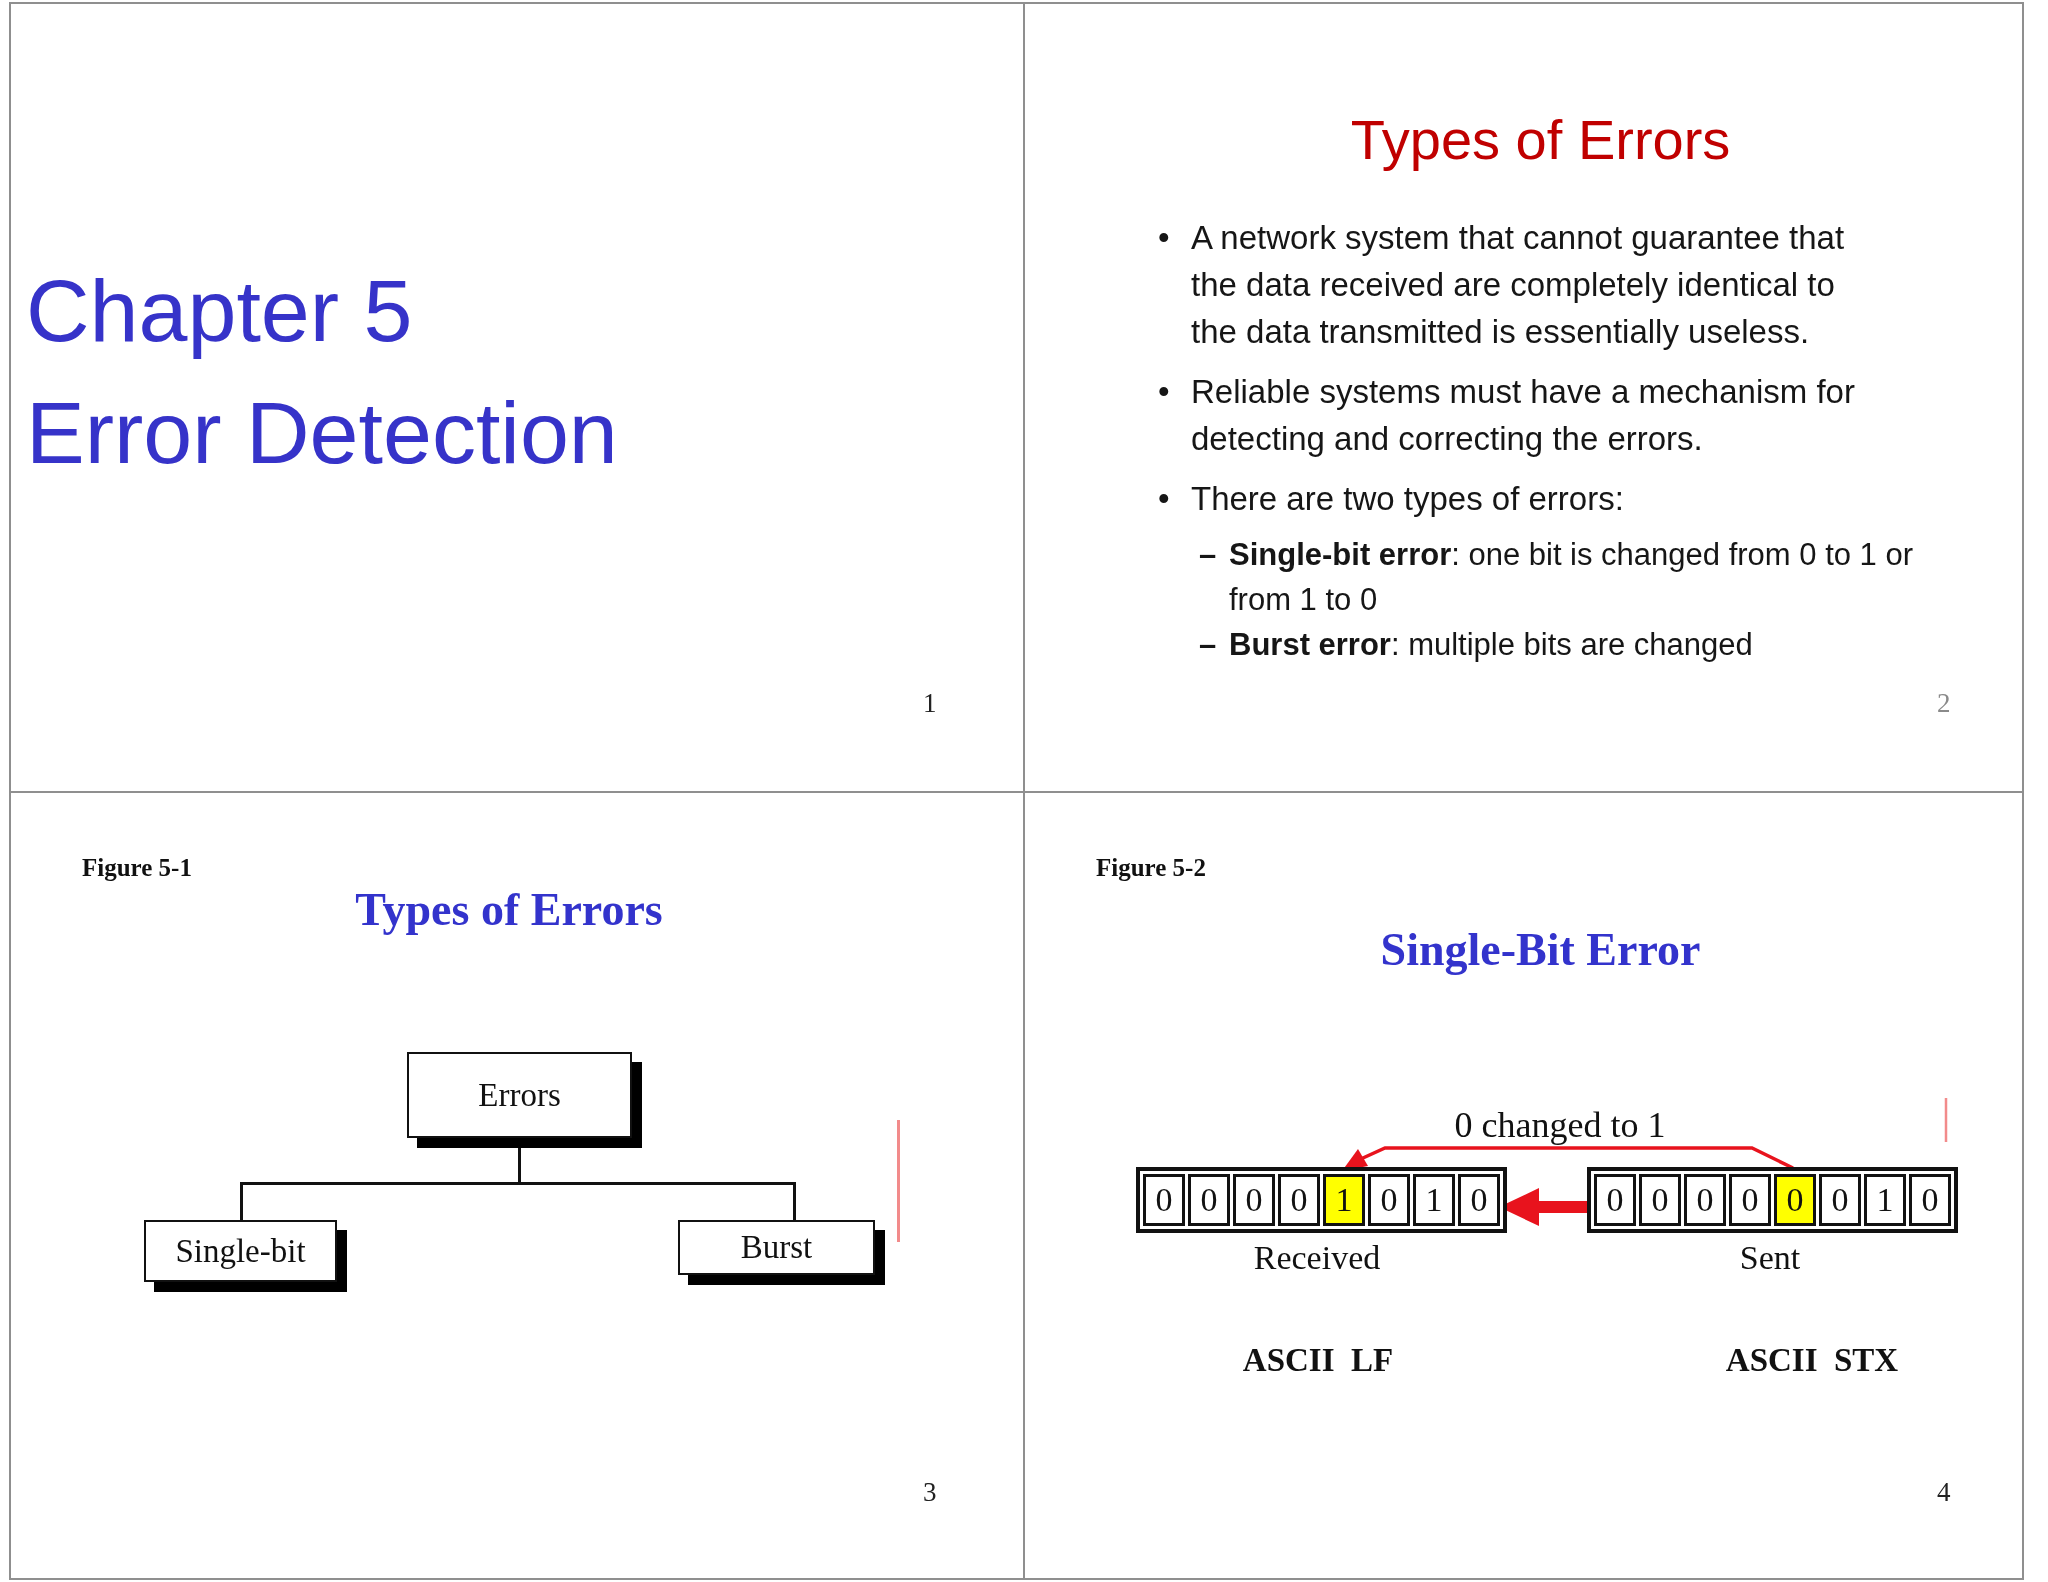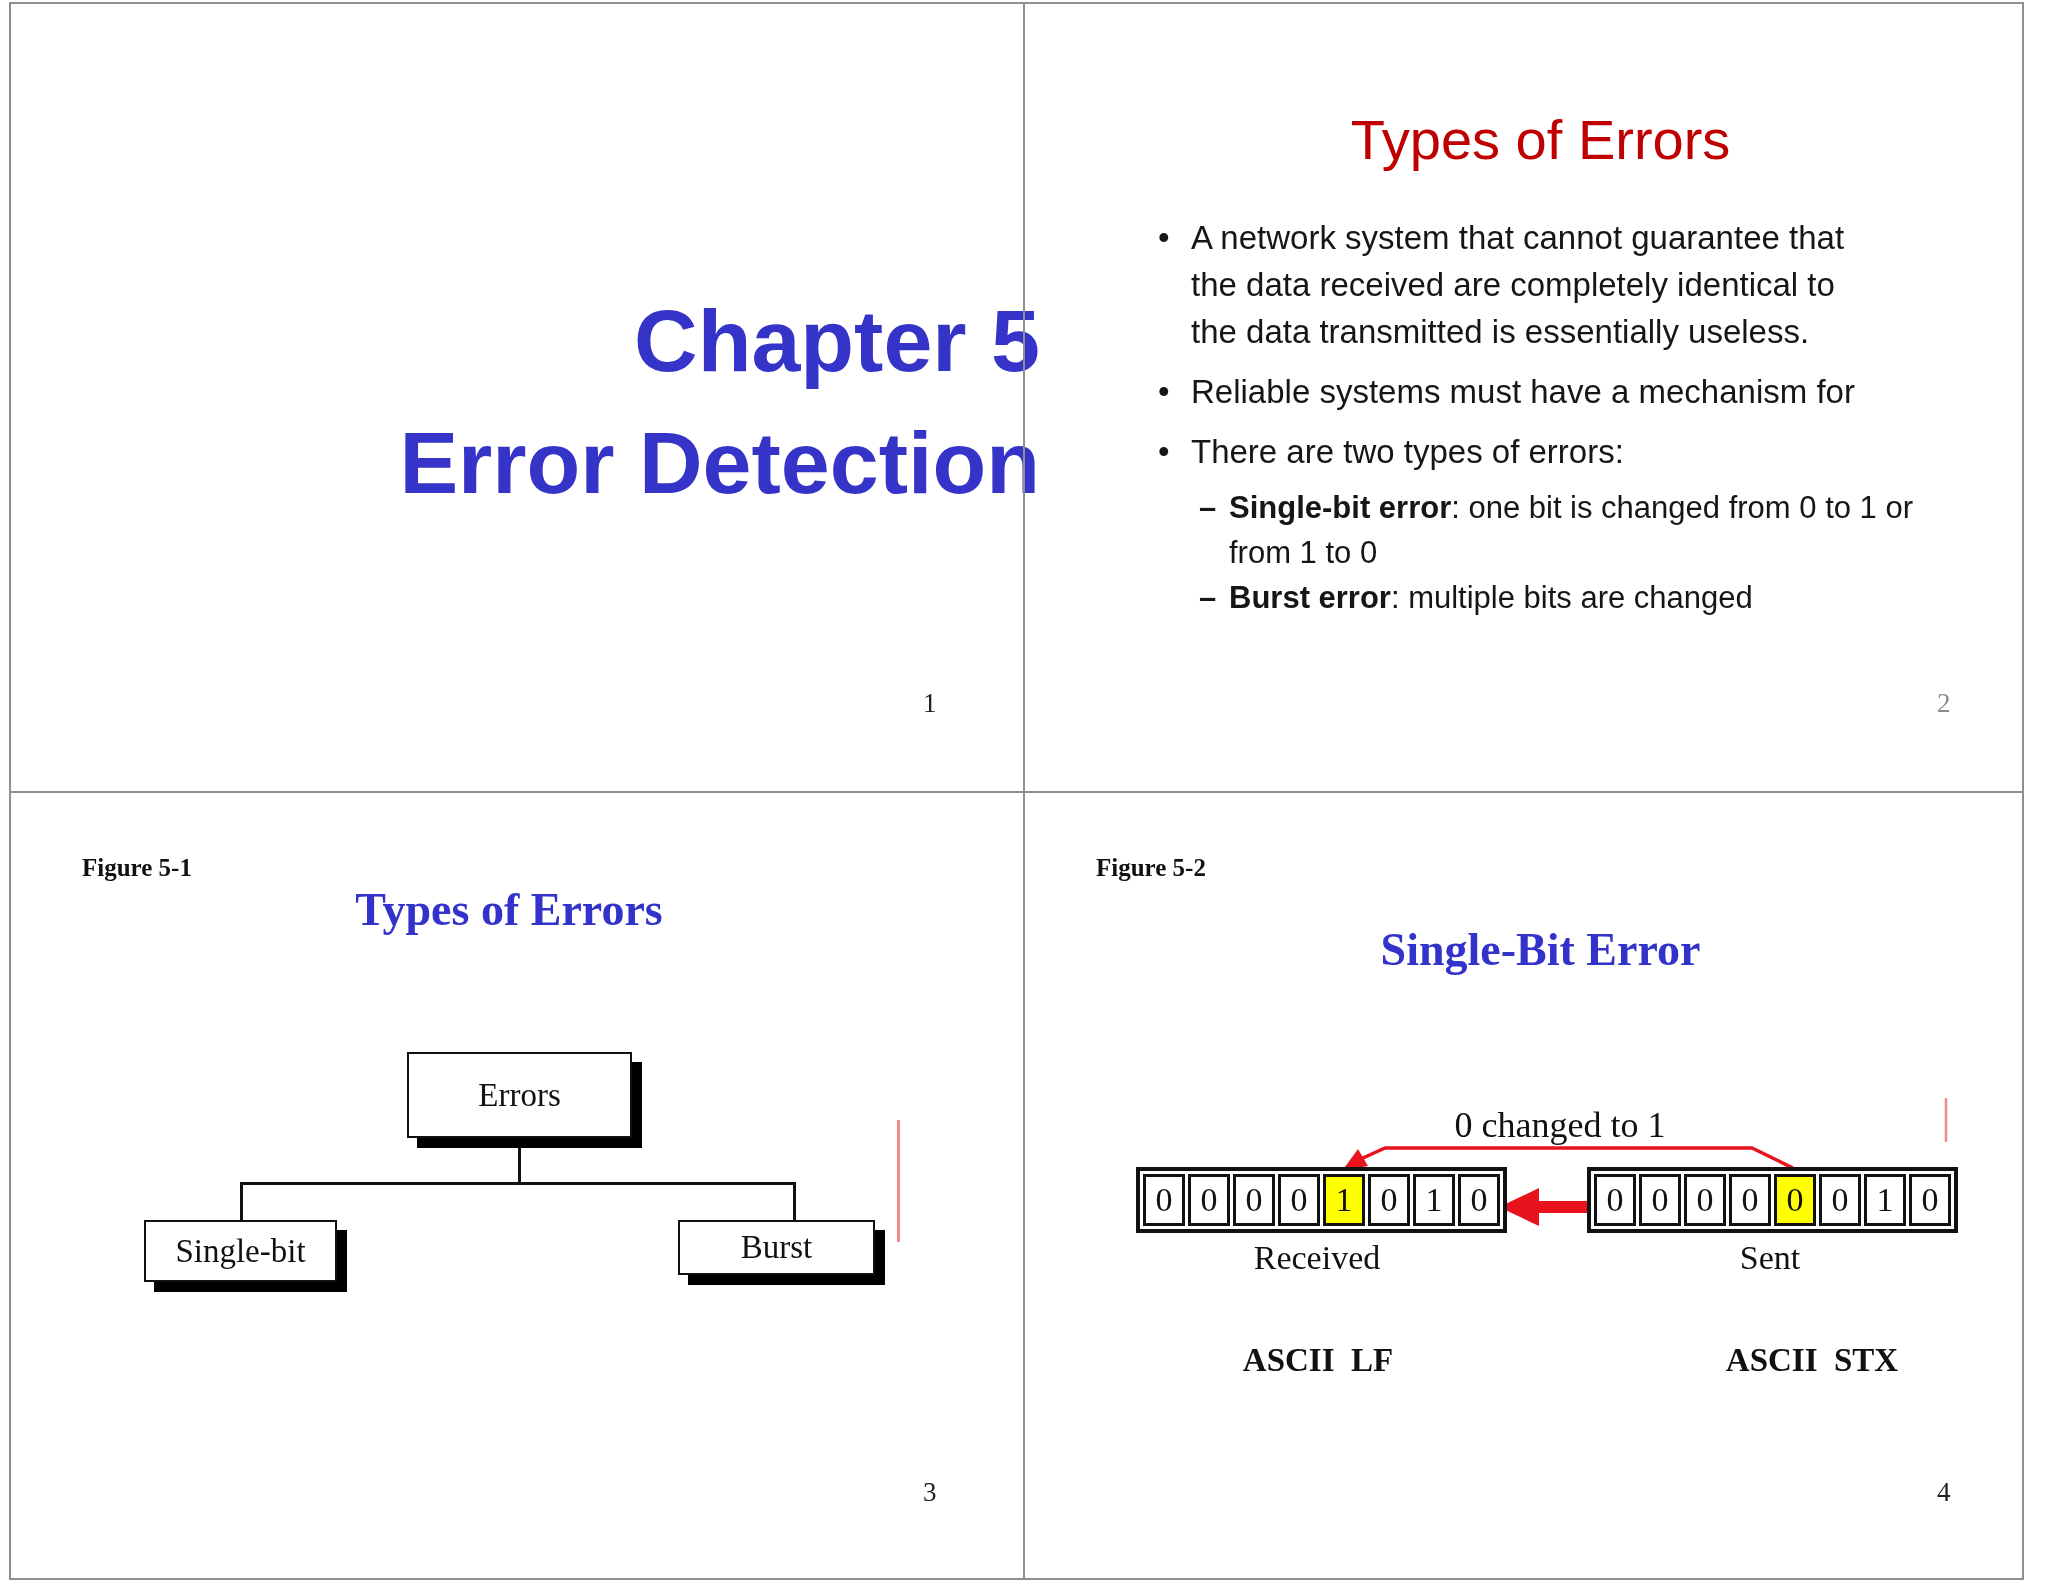--- a/index.html
+++ b/index.html
@@ -14,22 +14,22 @@
   #slide2{left:1023px;top:2px;width:1001px;height:790px;}
   #slide3{left:9px;top:792px;width:1014px;height:788px;}
   #slide4{left:1023px;top:792px;width:1001px;height:788px;}
 
   .pagenum{position:absolute;left:897px;top:686px;font-family:"Liberation Serif",serif;
            font-size:27px;color:#222;}
   #slide2 .pagenum{color:#8a8a8a;}
   #slide3 .pagenum,#slide4 .pagenum{top:685px;}
 
   
-  .s1-title{position:absolute;left:0;top:278px;width:100%;text-align:right;
-            font-size:88px;font-weight:bold;line-height:122px;color:#3633c9;}
+  .s1-title{position:absolute;left:0;top:248px;width:100%;text-align:left;
+            font-size:88px;font-weight:normal;line-height:122px;color:#3633c9;}
 
   
   .s2-title{position:absolute;left:0;top:103px;width:100%;text-align:center;
             font-size:56px;line-height:70px;color:#c00000;}
   .s2-bullets{position:absolute;left:151px;top:212px;width:830px;font-size:33px;color:#161616;}
   .bline{position:relative;height:47px;line-height:47px;white-space:nowrap;}
   .bline.sub{height:45px;line-height:45px;margin-left:38px;font-size:31px;}
   .bline .marker{position:absolute;left:-33px;}
   .bline.sub .marker{left:-30px;font-weight:bold;}
   .bline .bold{font-weight:bold;}
@@ -93,20 +93,21 @@
     <div class="pagenum">1</div>
   </div>
 
   <div class="slide" id="slide2">
     <div class="s2-title">Types of Errors</div>
     <div class="s2-bullets">
         <div class="bline"><span class="marker">•</span><span>A network system that cannot guarantee that</span></div>
         <div class="bline"><span>the data received are completely identical to</span></div>
         <div class="bline"><span>the data transmitted is essentially useless.</span></div>
         <div class="bline" style="margin-top: 13px;"><span class="marker">•</span><span>Reliable systems must have a mechanism for</span></div>
+        <div class="bline"><span>detecting and correcting the errors.</span></div>
         <div class="bline" style="margin-top: 13px;"><span class="marker">•</span><span>There are two types of errors:</span></div>
         <div class="bline sub" style="margin-top: 10px;"><span class="marker">–</span><span class="bold">Single-bit error</span><span>: one bit is changed from 0 to 1 or</span></div>
         <div class="bline sub"><span>from 1 to 0</span></div>
         <div class="bline sub" style="margin-top: 0px;"><span class="marker">–</span><span class="bold">Burst error</span><span>: multiple bits are changed</span></div>
       </div>
     <div class="pagenum">2</div>
   </div>
 
   <div class="slide" id="slide3">
     <div class="figlabel">Figure 5-1</div>

